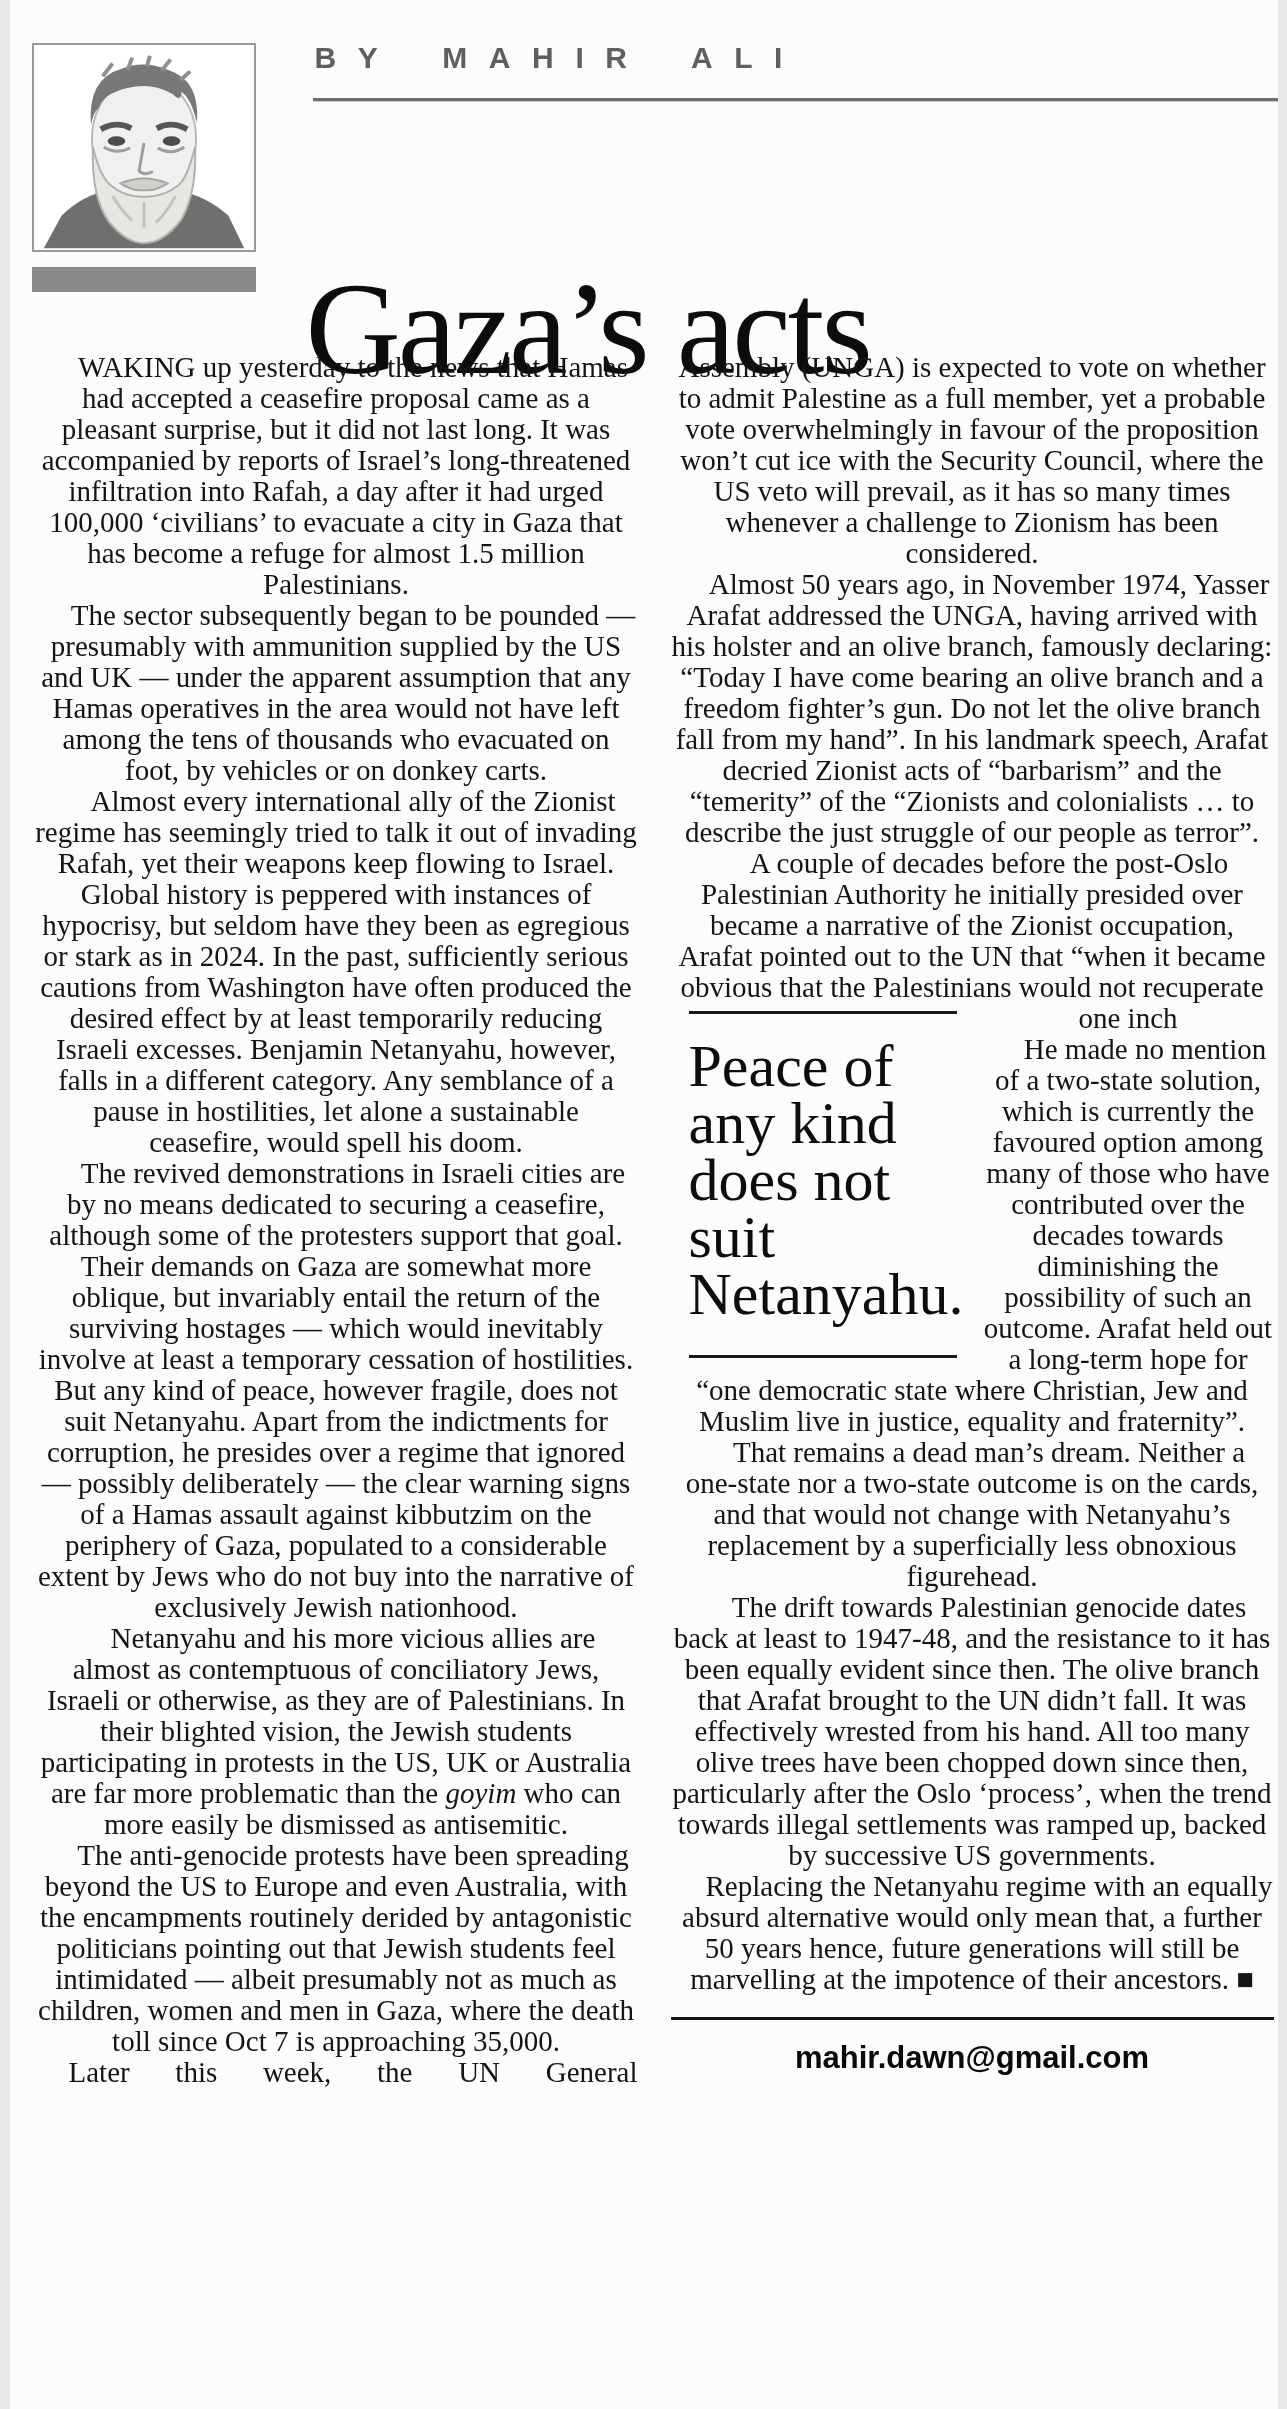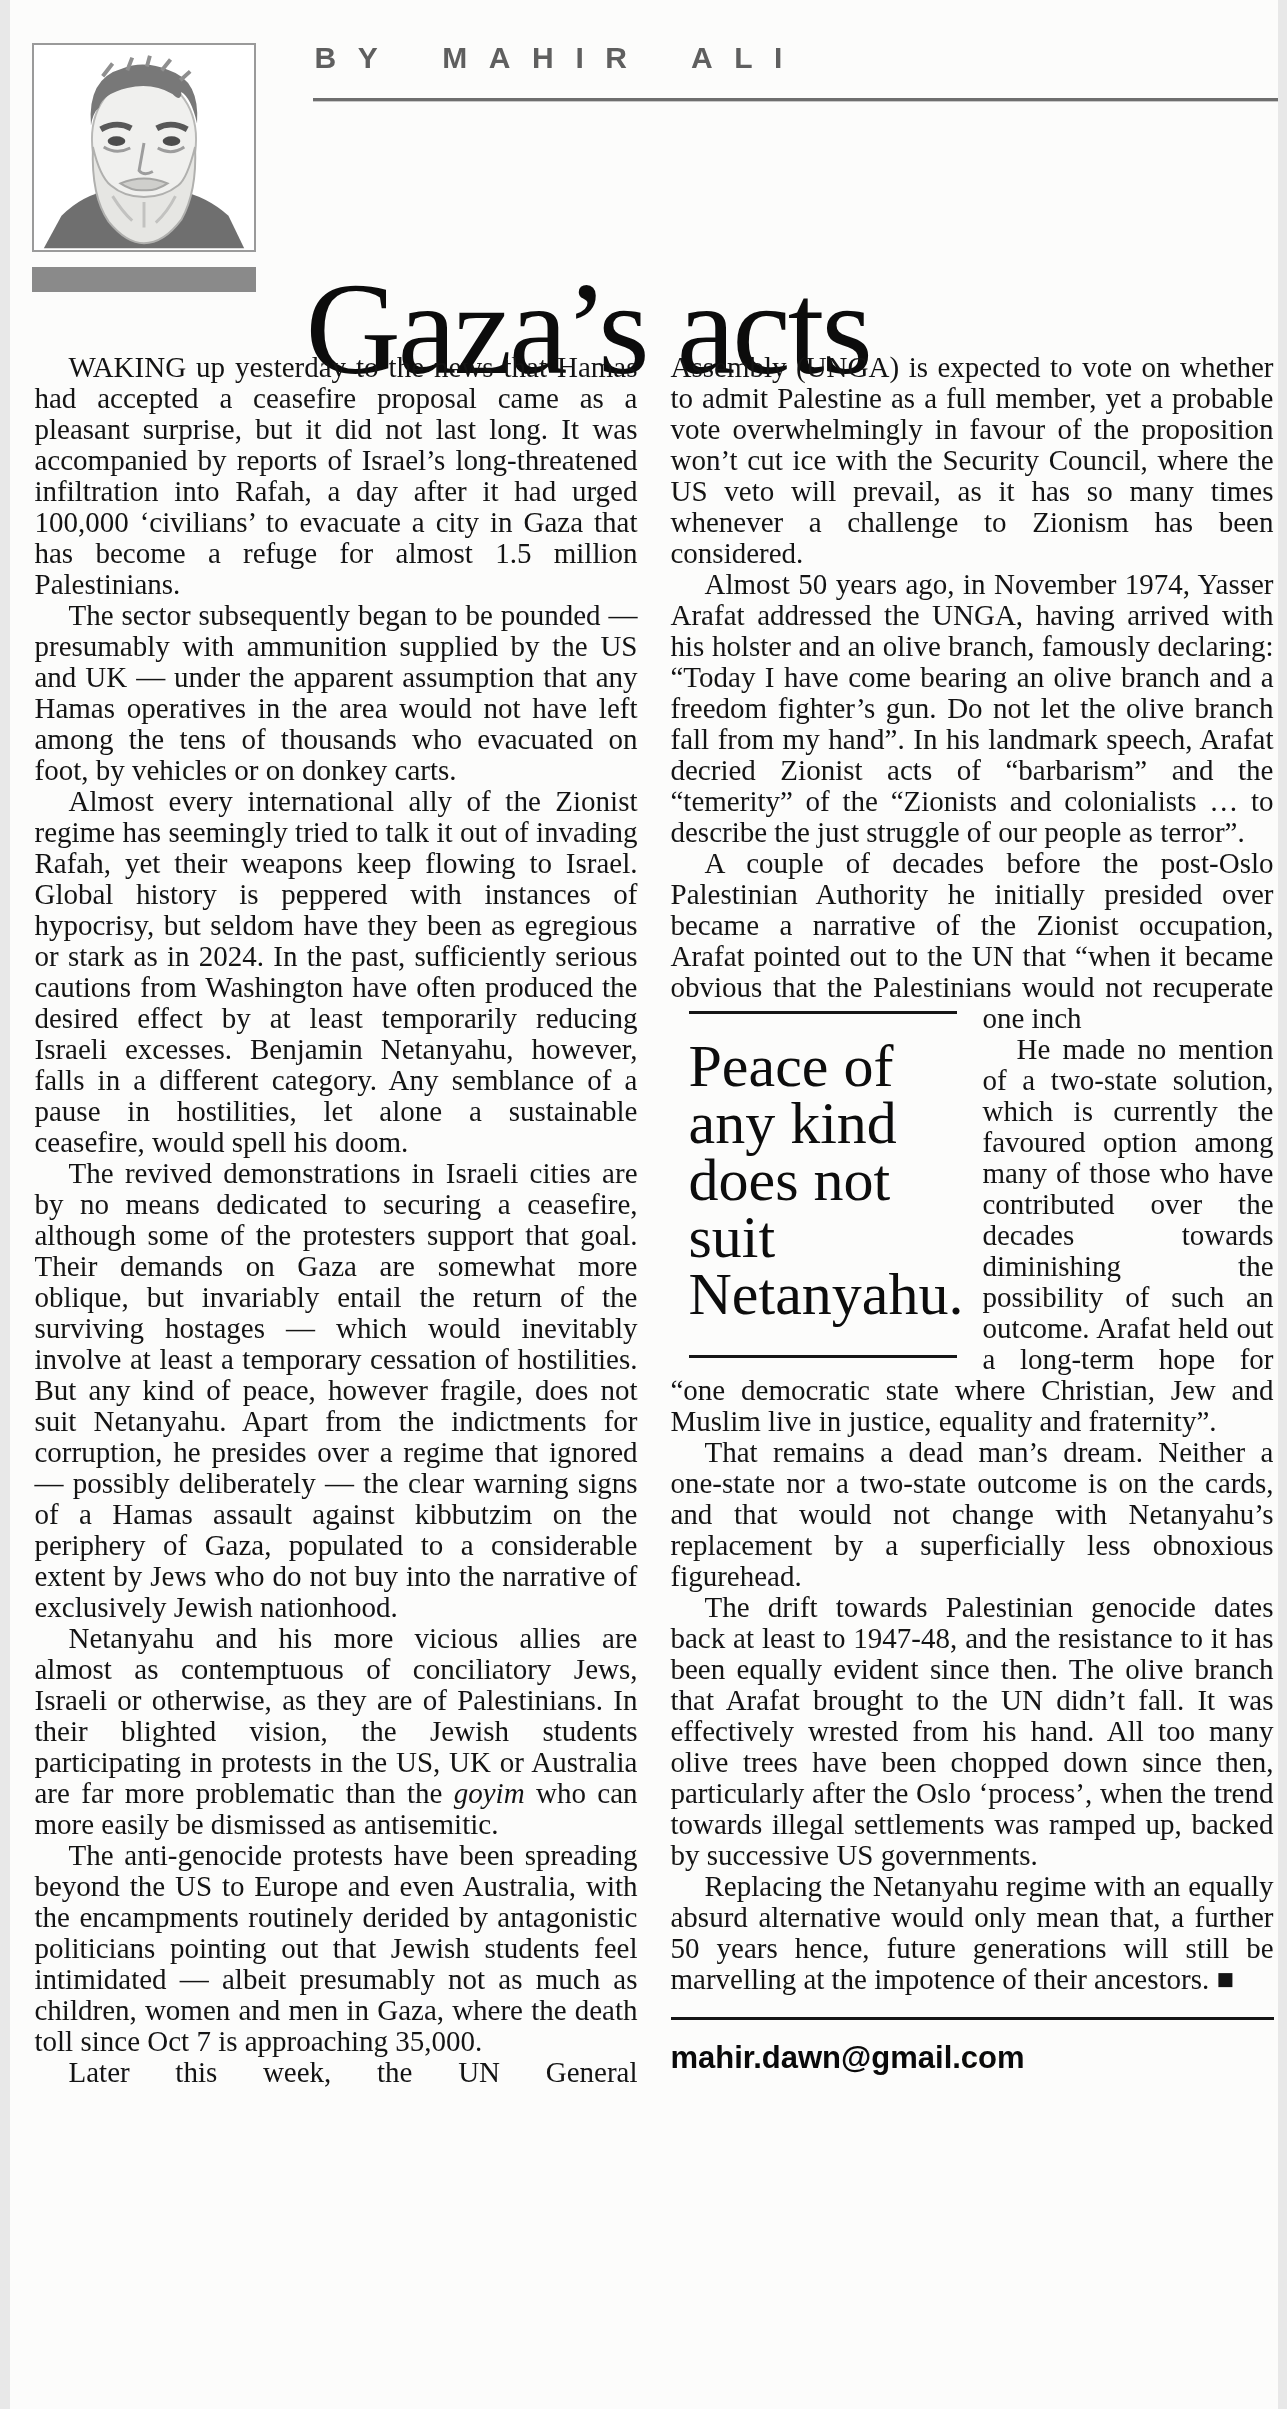--- a/index.html
+++ b/index.html
@@ -57,21 +57,21 @@
     position:absolute; left:25px; top:352px;
     width:1240px;
     display:flex; gap:33px;
   }
   .col {
     width:603px;
     font-size:29px;
     line-height:31px;
     text-align:justify;
   }
-  .col p { margin:0; text-indent:34px; }
+  .col p { margin:0; text-indent:34px;text-align:center; }
   .col p.cont { text-indent:0; }
   .col p.stretch { text-align-last:justify; }
   .italic { font-style:italic; }
 
   
   .pullquote {
     float:left; display:block;
     width:268px;
     margin:8px 26px 4px 18px;
     padding:24px 0 32px 0;

